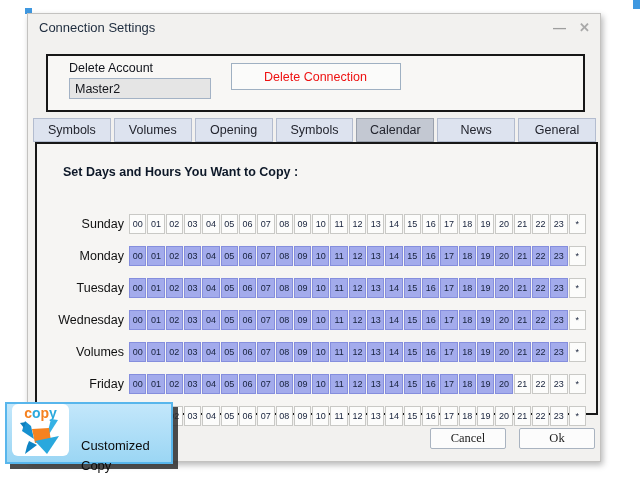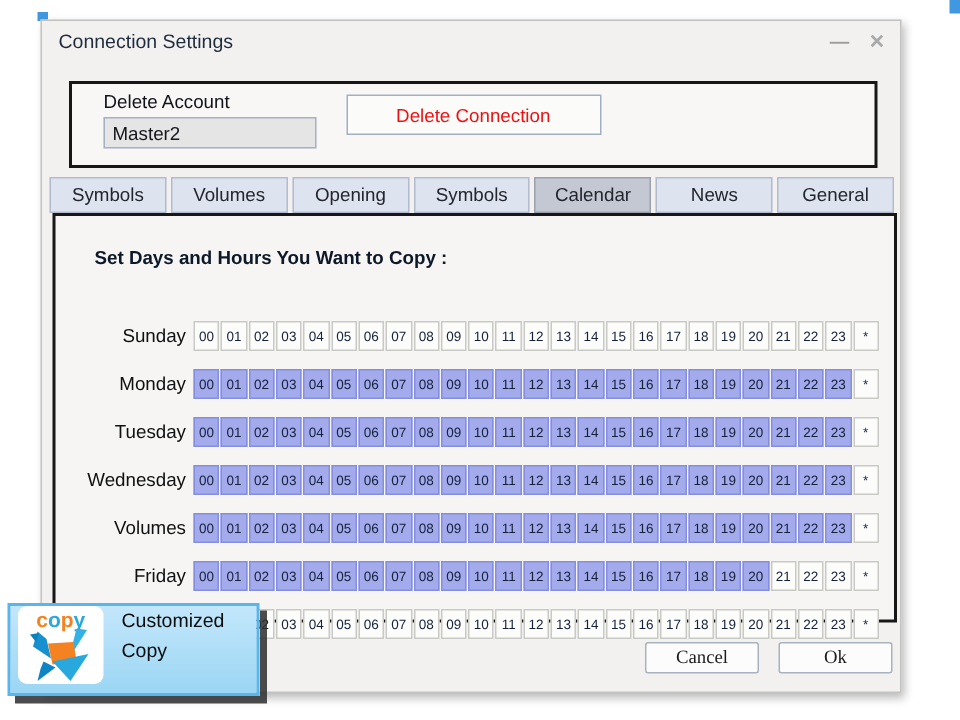--- a/index.html
+++ b/index.html
@@ -90,21 +90,21 @@
   }
   .brand-logo {
     width:57px; height:52px; background:#fff; border-radius:6px;
     margin-left:5px; display:flex; flex-direction:column; align-items:center;
     padding-top:2px;
   }
   .logo-word { font-size:14px; font-weight:bold; line-height:14px; }
   .lo-o { color:var(--logo-orange,#f58220); }
   .lo-b { color:var(--logo-blue,#2aa9dd); }
   .crane { margin-top:-1px; }
-  .brand-name { margin-left:12px; font-size:13px; color:#0c0c0c; line-height:20px; }
+  .brand-name { margin-left:12px; font-size:13px; color:#0c0c0c; line-height:20px;margin-top:32px; }
 </style>
 </head>
 <body>
 
 <div class="artifact artifact-tl"></div>
 <div class="artifact artifact-tr"></div>
 
 <div class="dialog">
   <div class="titlebar">
     <span>Connection Settings</span>

